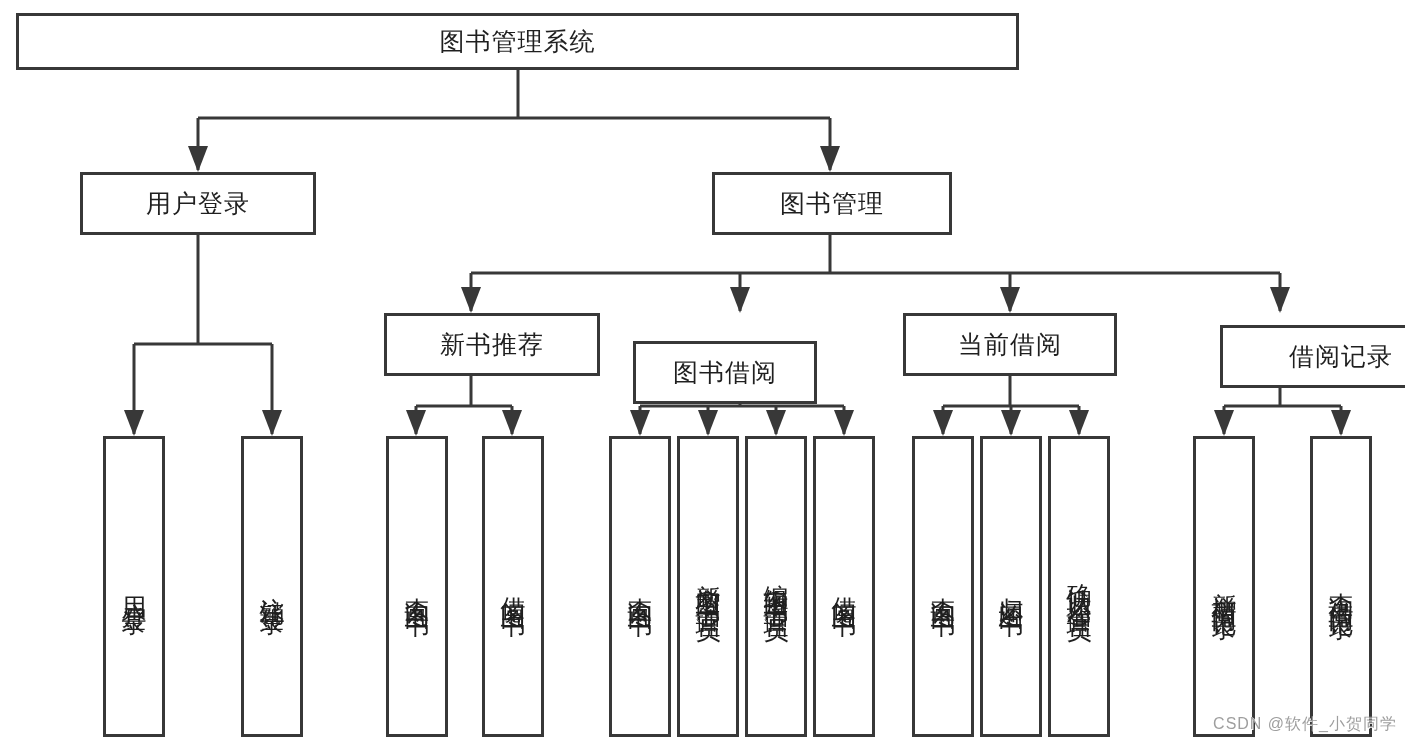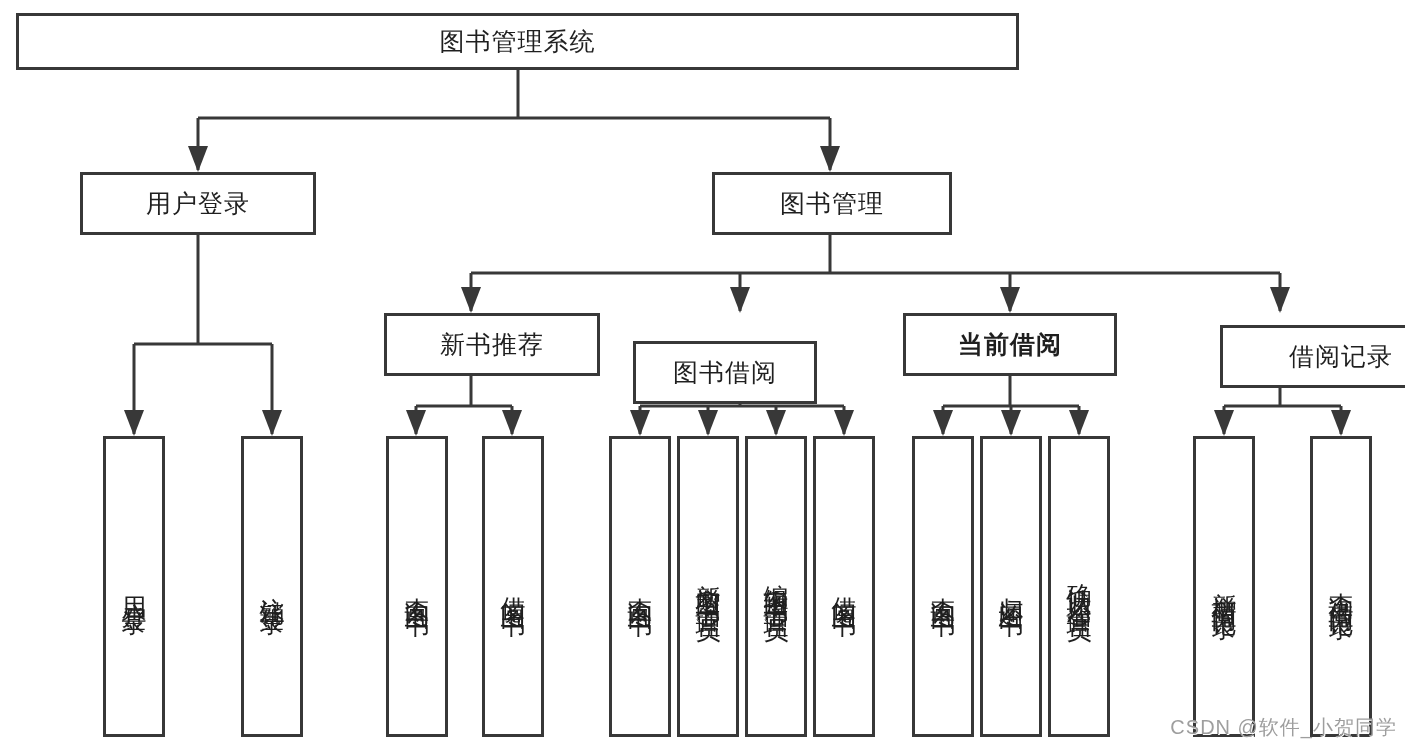--- a/index.html
+++ b/index.html
@@ -39,21 +39,21 @@
   .node.v {
     writing-mode: vertical-rl;
     text-orientation: mixed;
     letter-spacing: 5px;
     white-space: normal;
   }
   .watermark {
     position: absolute;
     top: 714px;
     right: 8px;
-    font-size: 20px;
+    font-size: 16px;
     color: #9e9e9e;
     letter-spacing: 1px;
     text-shadow: 1px 1px 0 #ffffff;
     z-index: 5;
   }
 </style>
 </head>
 <body>
 
 <div class="stage">
@@ -98,21 +98,21 @@
     </g>
   </svg>
 
   <div class="node" style="left:16px; top:13px; width:1003px; height:57px;">图书管理系统</div>
 
   <div class="node" style="left:80px; top:172px; width:236px; height:63px;">用户登录</div>
   <div class="node" style="left:712px; top:172px; width:240px; height:63px;">图书管理</div>
 
   <div class="node" style="left:384px; top:313px; width:216px; height:63px;">新书推荐</div>
   <div class="node" style="left:633px; top:313px; width:184px; height:63px;margin-top:28px;">图书借阅</div>
-  <div class="node" style="left:903px; top:313px; width:214px; height:63px;font-weight:bold;">当前借阅</div>
+  <div class="node" style="left:903px; top:313px; width:214px; height:63px;">当前借阅</div>
   <div class="node" style="left:1173px; top:325px; width:242px; height:63px;margin-left:47px;">借阅记录</div>
 
   <div class="node v" style="left:103px; top:436px; width:62px; height:301px;">用户登录</div>
   <div class="node v" style="left:241px; top:436px; width:62px; height:301px;">注销登录</div>
 
   <div class="node v" style="left:386px; top:436px; width:62px; height:301px;">查询图书</div>
   <div class="node v" style="left:482px; top:436px; width:62px; height:301px;">借阅图书</div>
 
   <div class="node v" style="left:609px; top:436px; width:62px; height:301px;">查询图书</div>
   <div class="node v" style="left:677px; top:436px; width:62px; height:301px;">新增图书（管理员）</div>

